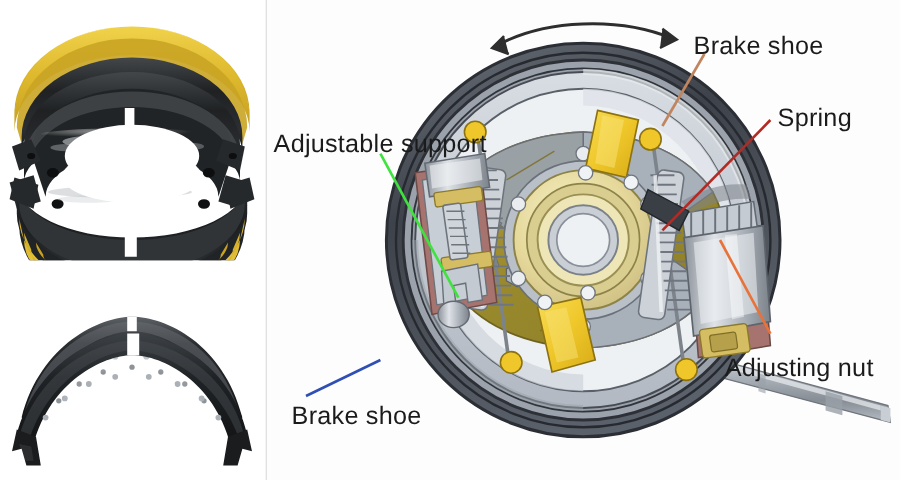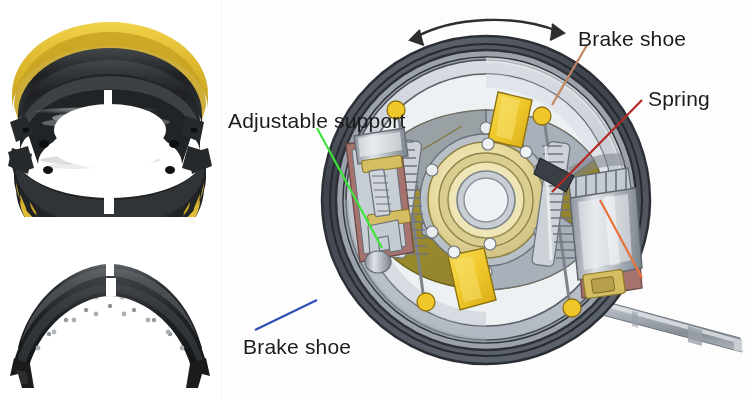--- a/index.html
+++ b/index.html
@@ -429,17 +429,18 @@
       <line x1="420" y1="278" x2="378" y2="200" stroke="#e8733a" stroke-width="2.2"></line>
       <line x1="33" y1="330" x2="95" y2="300" stroke="#2f4fb5" stroke-width="2.2"></line>
     </svg>
 
     <div class="lbl" style="left:356px;top:28px;">Brake shoe</div>
 
     <div class="lbl" style="left:6px;top:110px;">Adjustable support</div>
 
     <div class="lbl" style="left:426px;top:88px;">Spring</div>
 
+    <div class="lbl" style="left:382px;top:296px;">Adjusting nut</div>
 
     <div class="lbl" style="left:21px;top:336px;">Brake shoe</div>
   </div>
 
 </div>
 
 </body></html>

